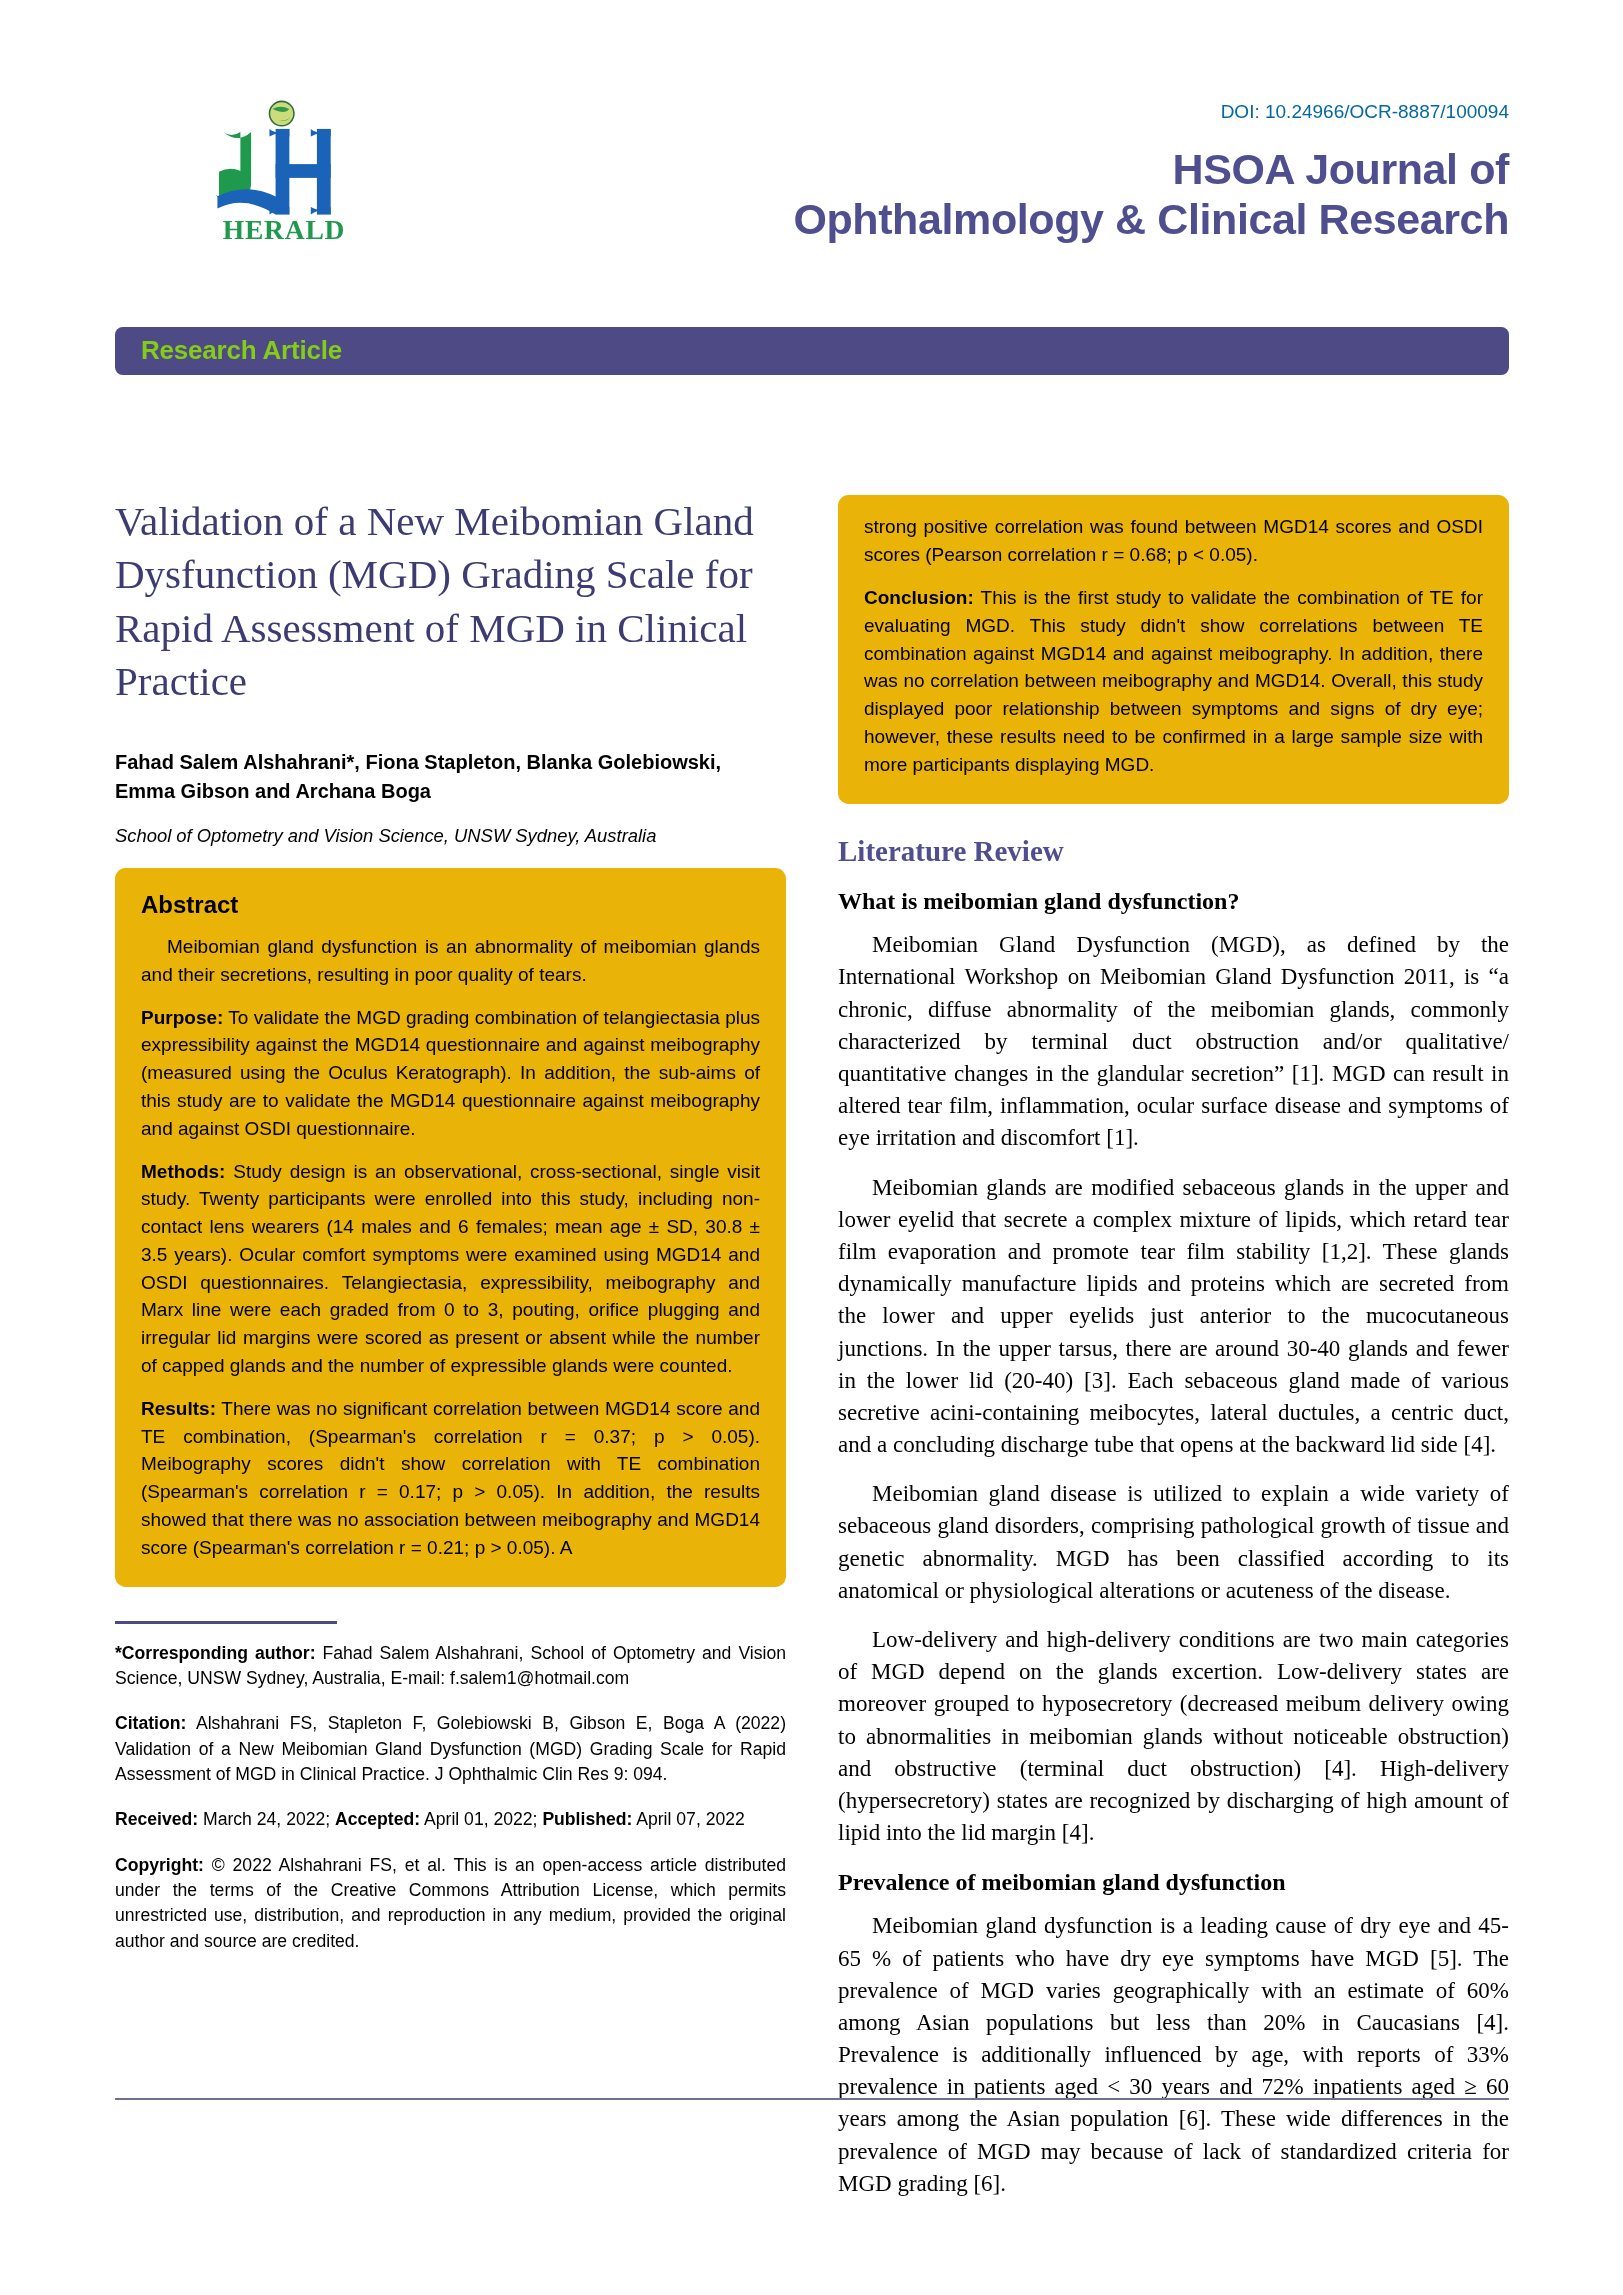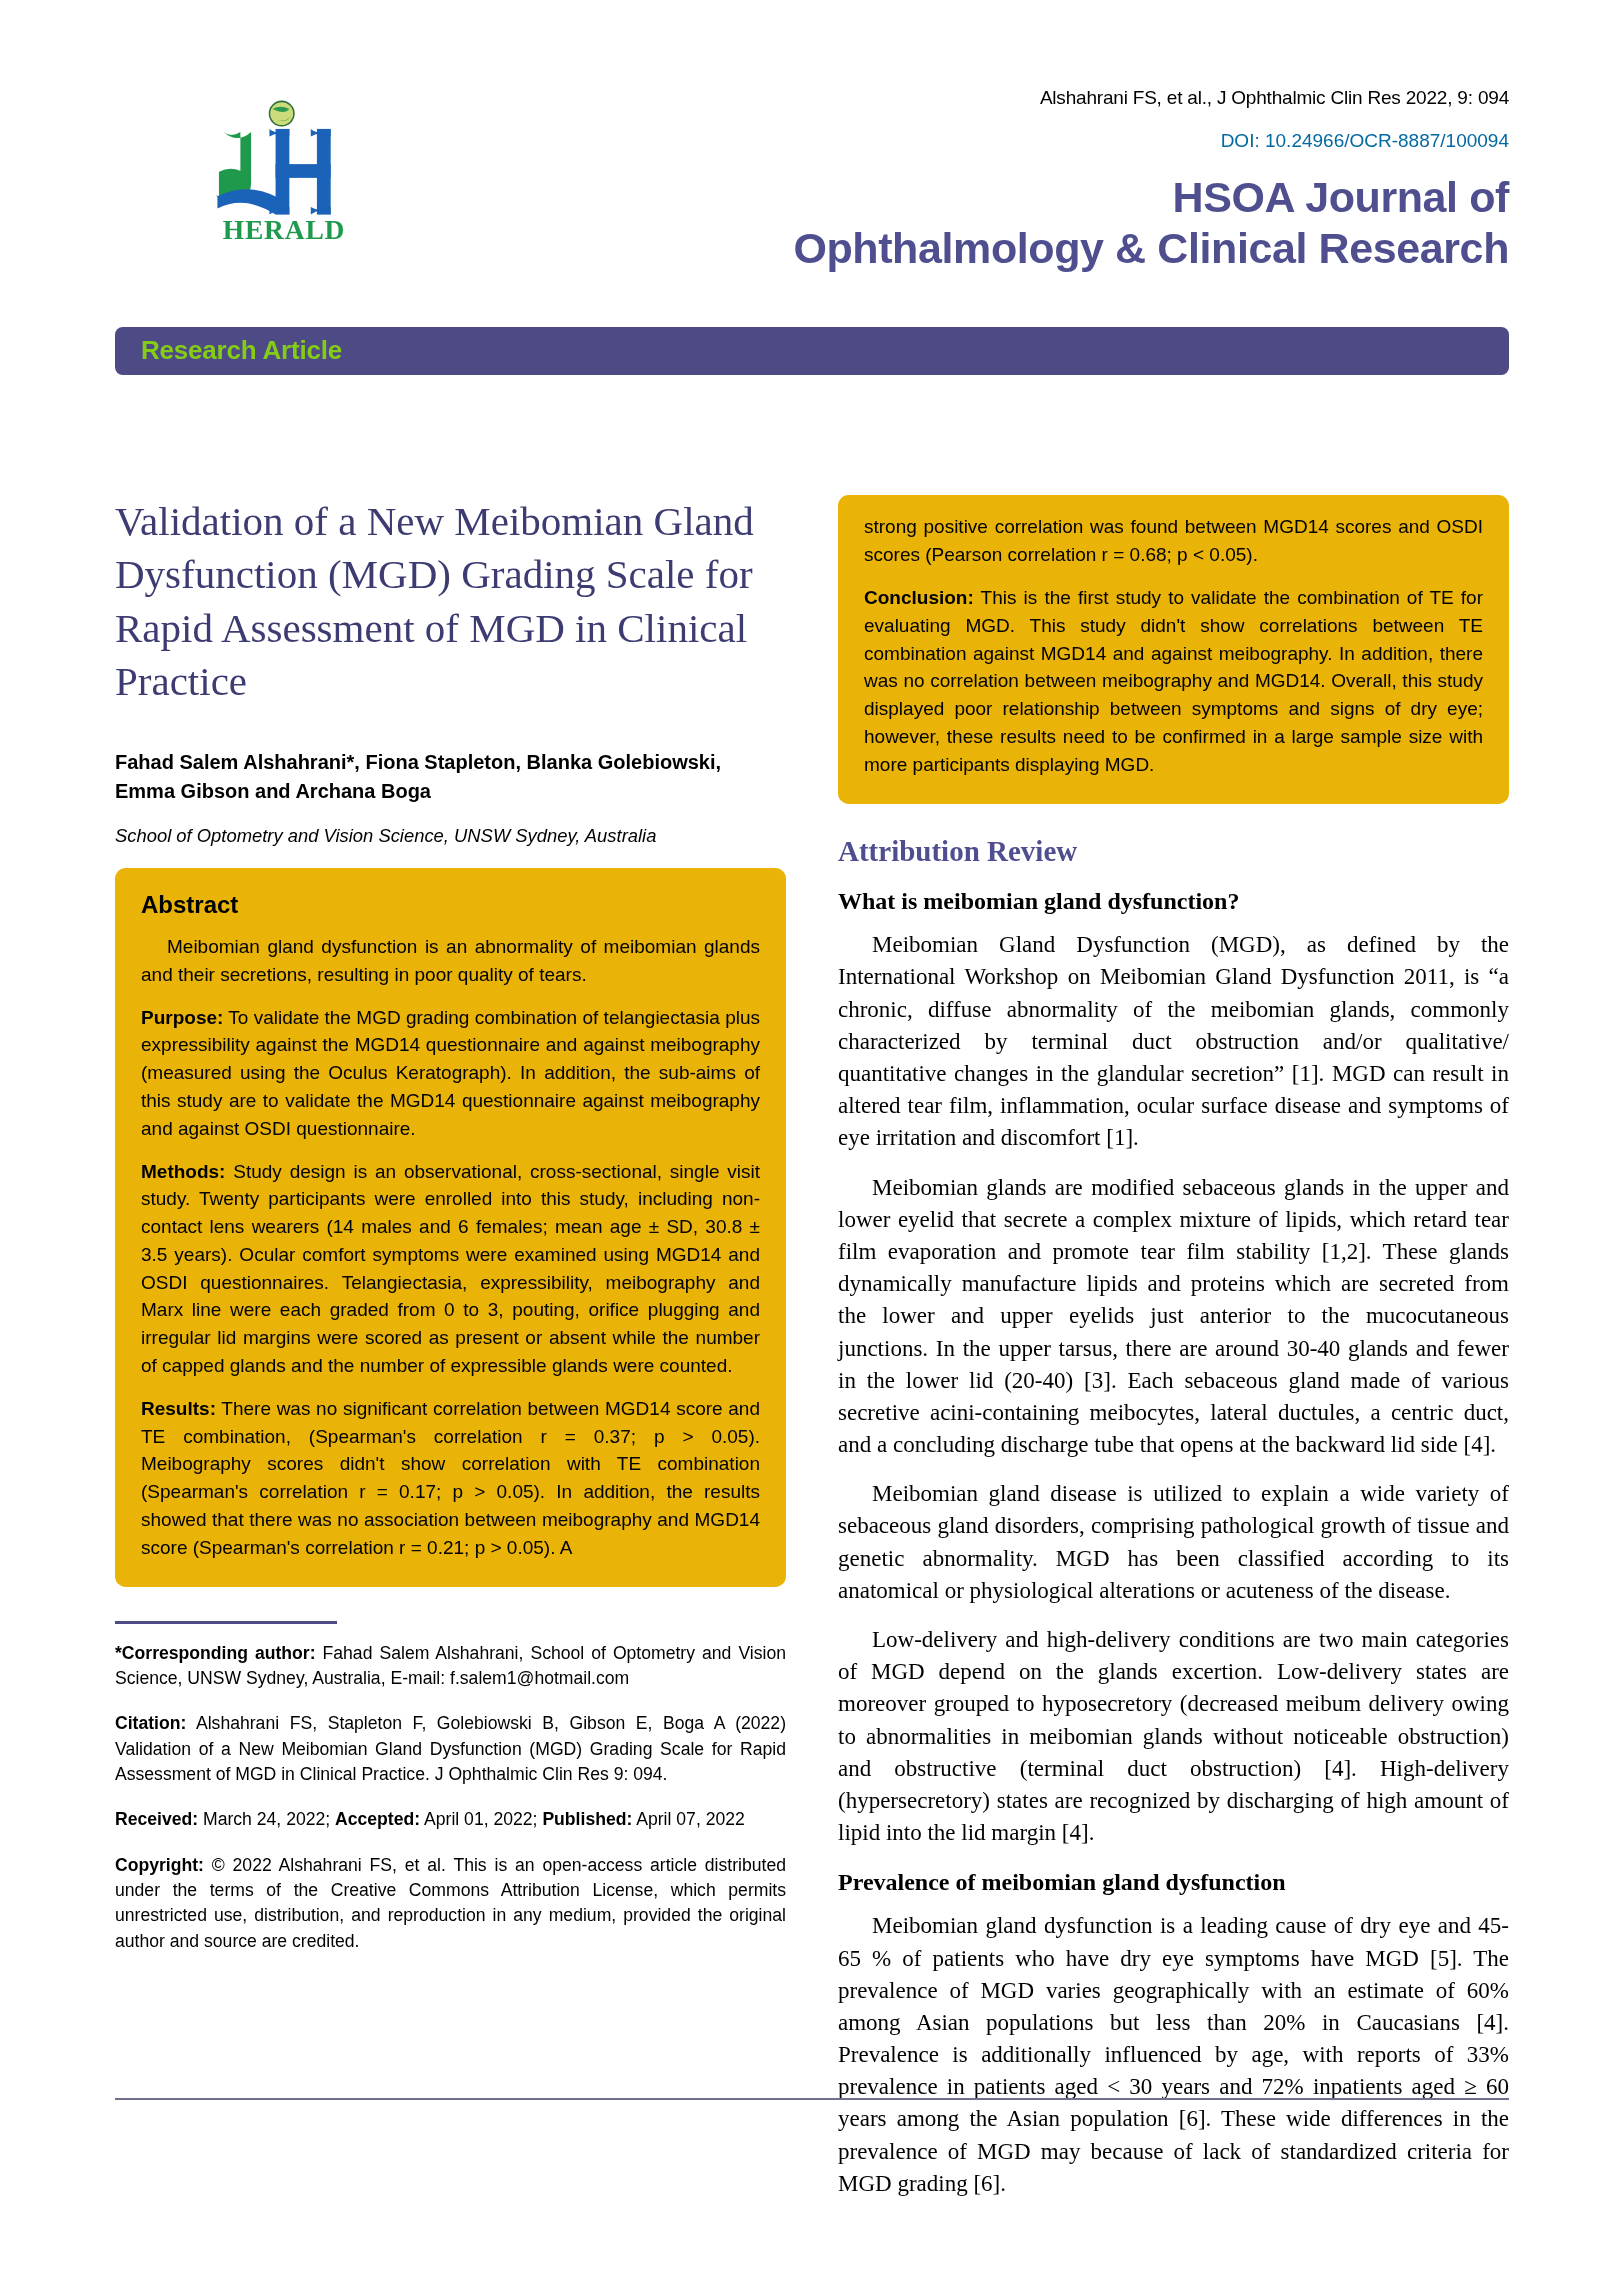--- a/index.html
+++ b/index.html
@@ -223,21 +223,20 @@
         <rect x="104" y="86" width="72" height="18" fill="#1a63b8"></rect>
         <path d="M96 40 q13 10 26 0 l0 10 q-13 -8 -26 0 z" fill="#1a63b8"></path>
         <path d="M150 40 q13 10 26 0 l0 10 q-13 -8 -26 0 z" fill="#1a63b8"></path>
         <path d="M96 152 q13 -10 26 0 l0 -10 q-13 8 -26 0 z" fill="#1a63b8"></path>
         <path d="M150 152 q13 -10 26 0 l0 -10 q-13 8 -26 0 z" fill="#1a63b8"></path>
         <path d="M28 128 q44 -22 90 8 l-14 16 q-40 -26 -76 -8 z" fill="#1a63b8"></path>
         <text x="115" y="184" text-anchor="middle" font-family="Liberation Serif, serif" font-weight="bold" font-size="36" fill="#1f9a4d" letter-spacing="1">HERALD</text>
       </svg>
     </div>
 
-    <div class="cite-line">Alshahrani FS, et al., J Ophthalmic Clin Res 2022, 9: 094</div>
     <div class="doi-line">DOI: 10.24966/OCR-8887/100094</div>
 
     <div class="journal-title">
       <span>HSOA Journal of</span>
       <span class="line2">Ophthalmology &amp; Clinical Research</span>
     </div>
   </div>
 
   <div class="band">
     <span class="band-label">Research Article</span>
@@ -271,21 +270,21 @@
       <p class="fn-p"><b>Copyright:</b><span> © 2022 Alshahrani FS, et al. This is an open-access article distributed under the terms of the Creative Commons Attribution License, which permits unrestricted use, distribution, and reproduction in any medium, provided the original author and source are credited.</span></p>
     </div>
 
     <div class="col">
 
       <div class="abstract-box cont">
         <p class="abs-p">strong positive correlation was found between MGD14 scores and OSDI scores (Pearson correlation r = 0.68; p &lt; 0.05).</p>
         <p class="abs-p"><b>Conclusion:</b><span> This is the first study to validate the combination of TE for evaluating MGD. This study didn't show correlations between TE combination against MGD14 and against meibography. In addition, there was no correlation between meibography and MGD14. Overall, this study displayed poor relationship between symptoms and signs of dry eye; however, these results need to be confirmed in a large sample size with more participants displaying MGD.</span></p>
       </div>
 
-      <h2 class="sec-h">Attribution Review</h2>
+      <h2 class="sec-h">Literature Review</h2>
 
       <h3 class="sub-h">What is meibomian gland dysfunction?</h3>
 
       <p class="body-p">Meibomian Gland Dysfunction (MGD), as defined by the International Workshop on Meibomian Gland Dysfunction 2011, is “a chronic, diffuse abnormality of the meibomian glands, commonly characterized by terminal duct obstruction and/or qualitative/ quantitative changes in the glandular secretion” [1]. MGD can result in altered tear film, inflammation, ocular surface disease and symptoms of eye irritation and discomfort [1].</p>
       <p class="body-p">Meibomian glands are modified sebaceous glands in the upper and lower eyelid that secrete a complex mixture of lipids, which retard tear film evaporation and promote tear film stability [1,2]. These glands dynamically manufacture lipids and proteins which are secreted from the lower and upper eyelids just anterior to the mucocutaneous junctions. In the upper tarsus, there are around 30-40 glands and fewer in the lower lid (20-40) [3]. Each sebaceous gland made of various secretive acini-containing meibocytes, lateral ductules, a centric duct, and a concluding discharge tube that opens at the backward lid side [4].</p>
       <p class="body-p">Meibomian gland disease is utilized to explain a wide variety of sebaceous gland disorders, comprising pathological growth of tissue and genetic abnormality. MGD has been classified according to its anatomical or physiological alterations or acuteness of the disease.</p>
       <p class="body-p">Low-delivery and high-delivery conditions are two main categories of MGD depend on the glands excertion. Low-delivery states are moreover grouped to hyposecretory (decreased meibum delivery owing to abnormalities in meibomian glands without noticeable obstruction) and obstructive (terminal duct obstruction) [4]. High-delivery (hypersecretory) states are recognized by discharging of high amount of lipid into the lid margin [4].</p>
 
       <h3 class="sub-h">Prevalence of meibomian gland dysfunction</h3>
 

